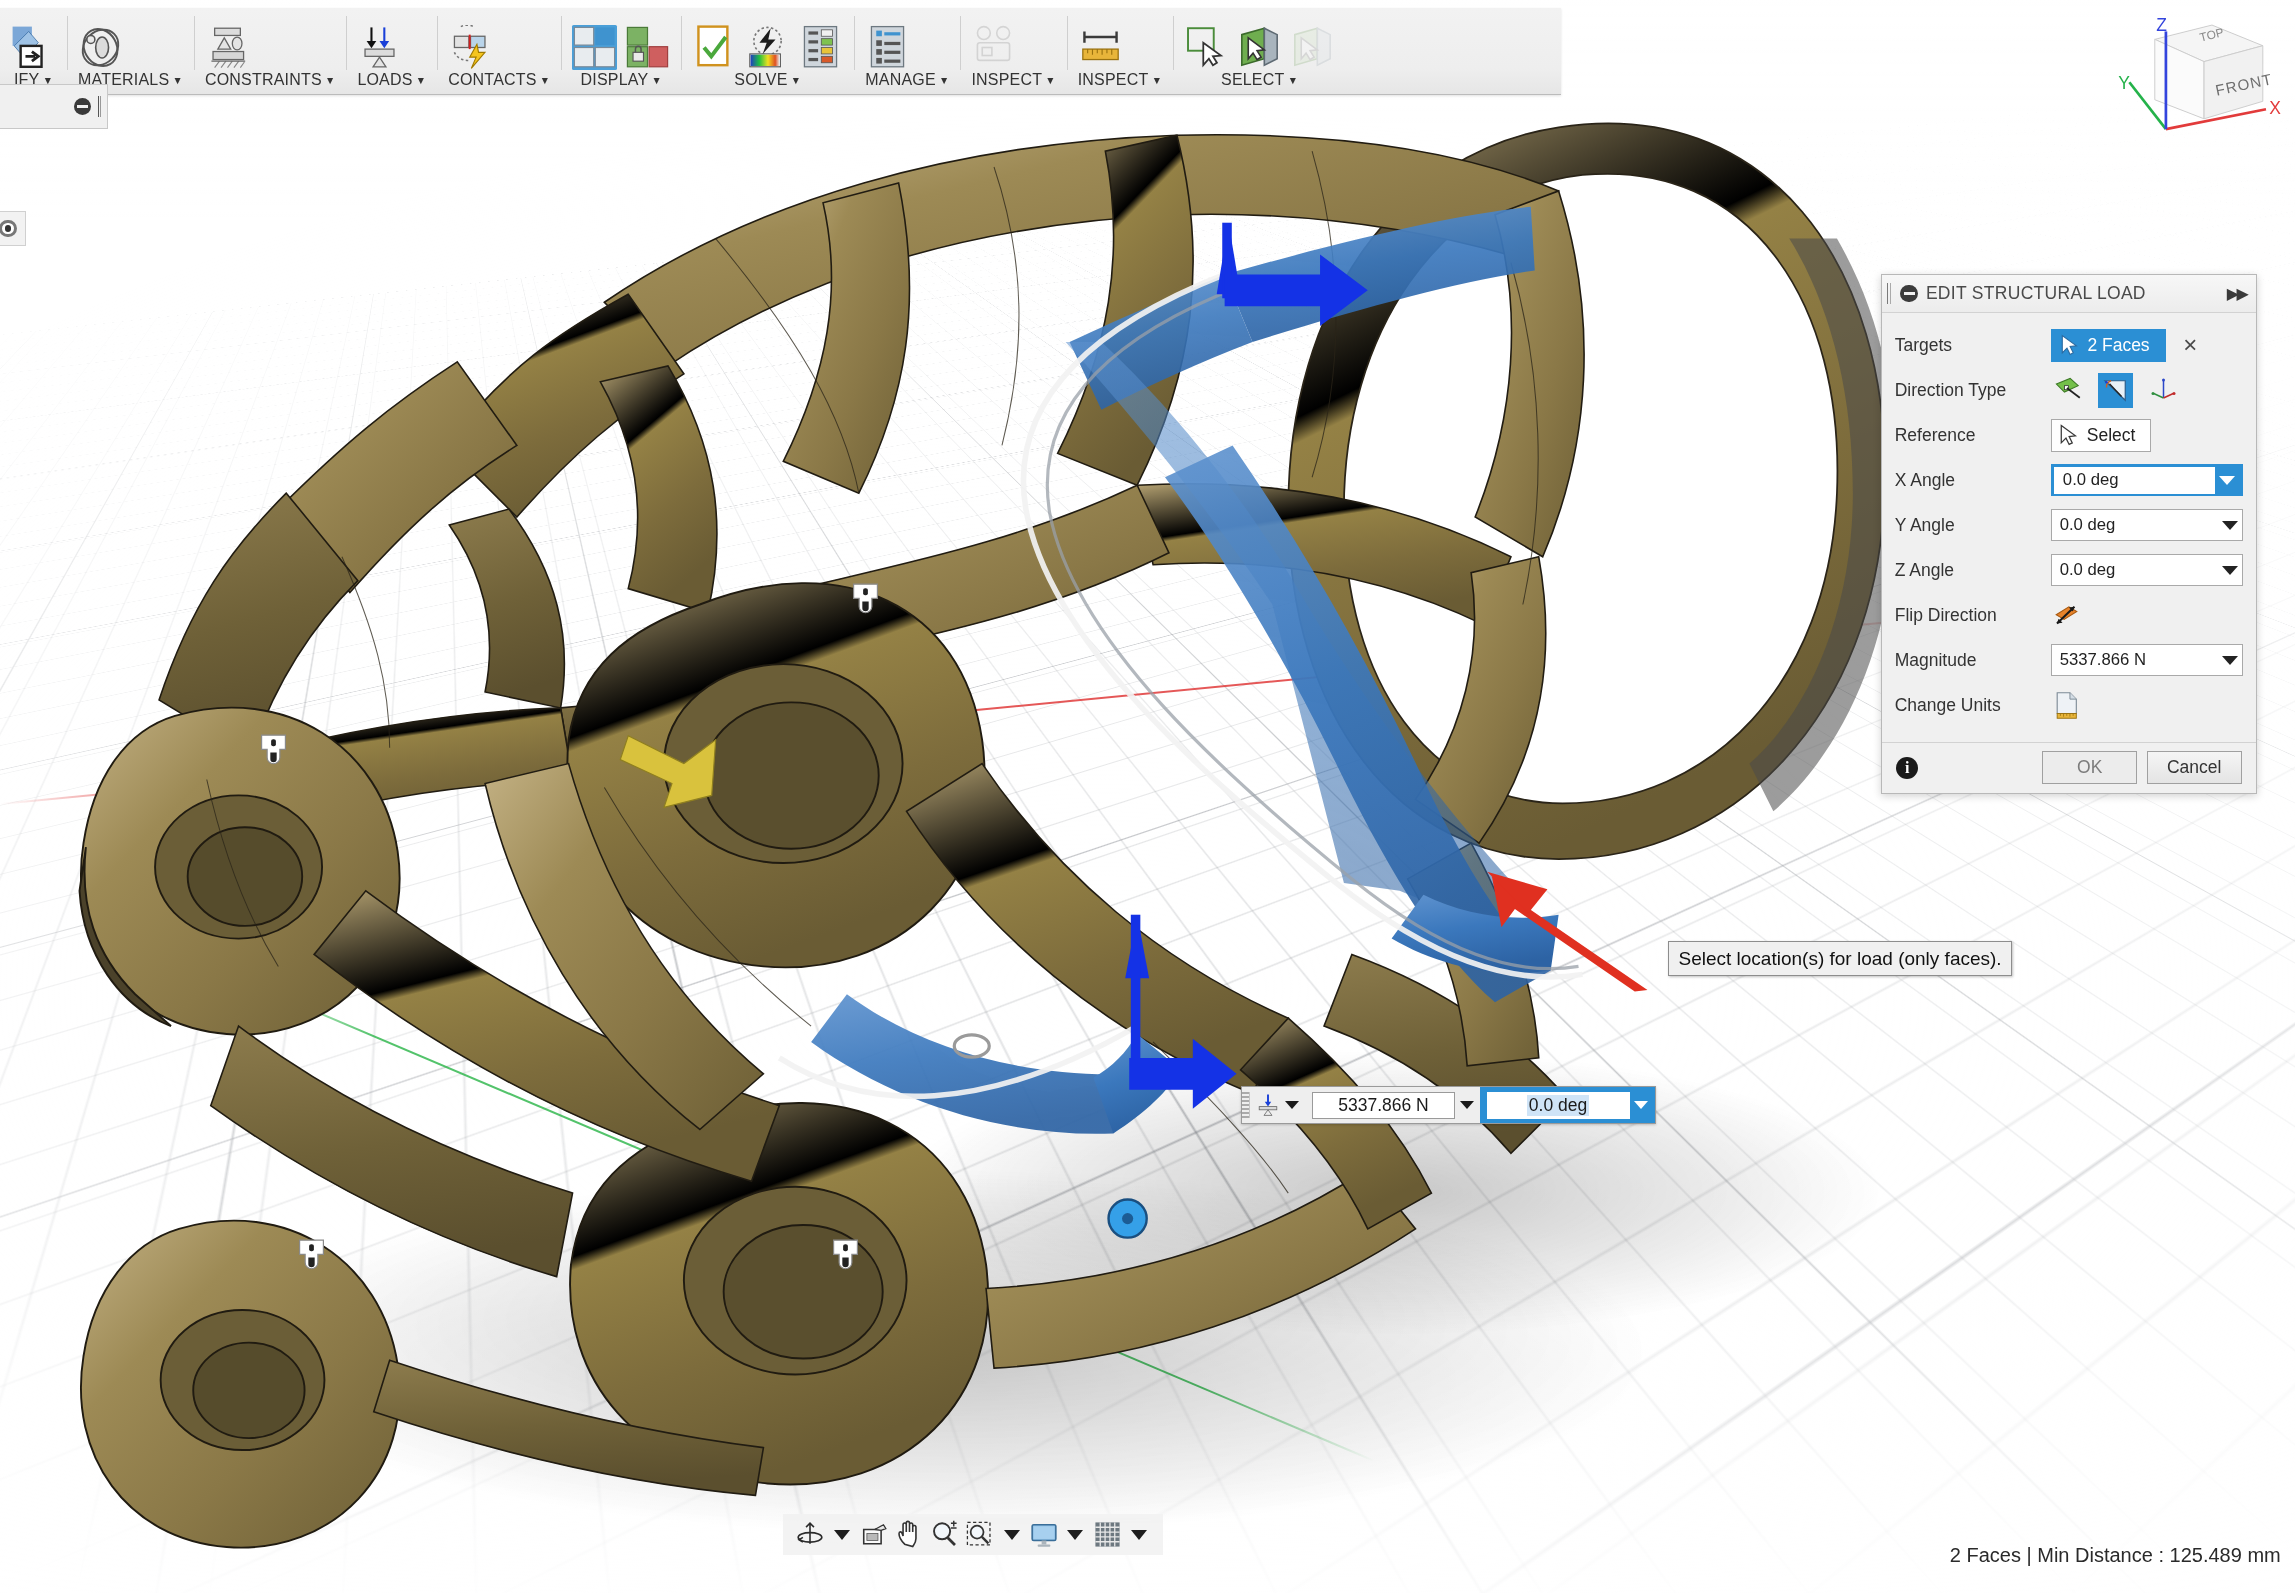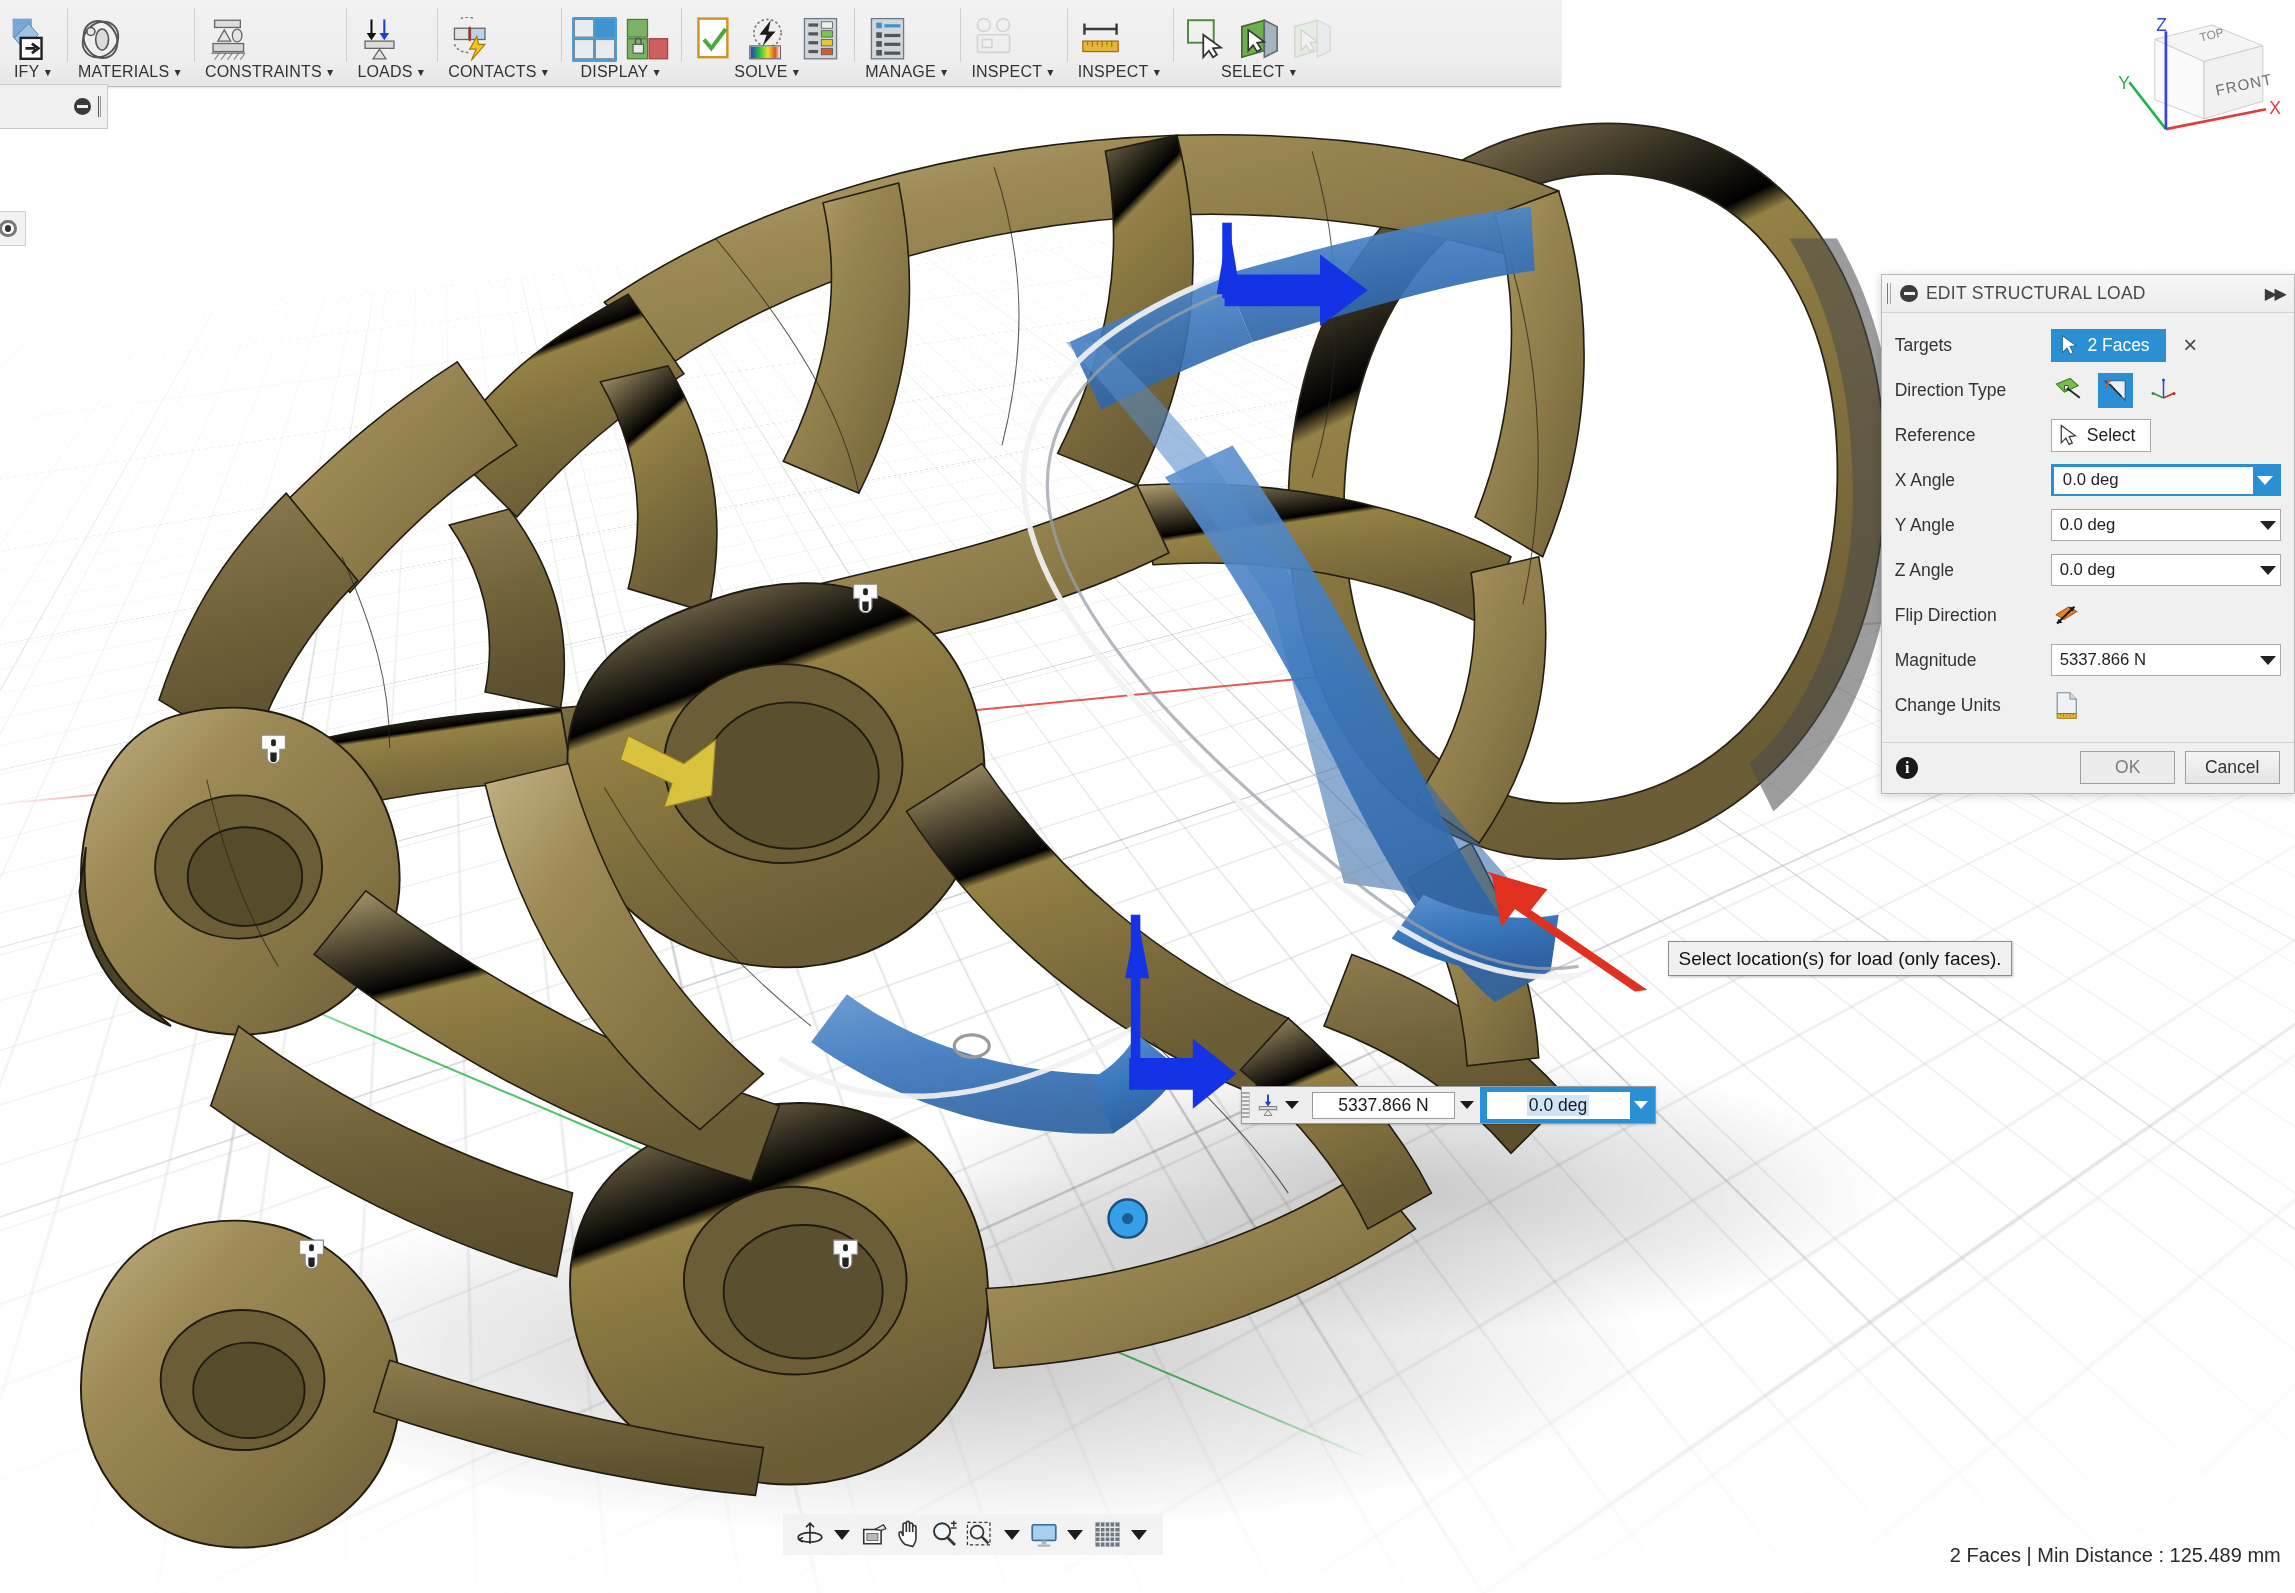--- a/index.html
+++ b/index.html
@@ -40,21 +40,21 @@
   }
   .axis-line { position:absolute; height:1.6px; transform-origin: 0 50%; pointer-events:none; }
   #axis-x { left: 0px;  top: 803px; width: 1949px; background: linear-gradient(to right, rgba(224,58,58,0) 0%, rgba(224,58,58,.85) 10%, rgba(224,58,58,.85) 88%, rgba(224,58,58,0) 100%); transform: rotate(-5.5deg); }
   #axis-y { left: 239px; top: 978px; width: 1233px; background: linear-gradient(to right, rgba(40,180,70,0) 0%, rgba(40,180,70,.8) 12%, rgba(40,180,70,.8) 85%, rgba(40,180,70,0) 100%); transform: rotate(23deg); }
 
   
   #model { position: absolute; left: 0; top: 0; width: 2295px; height: 1594px; }
 
   
   #ribbon {
-    position: absolute; left: 0; top: 0;
+    position: absolute; left: 0; top: 8px;
     width: 1561px; height: 87px;
     background: linear-gradient(to bottom, #f2f2f2 0%, #eeeeee 70%, #e6e6e6 100%);
     border-bottom: 0.8px solid #bbb;
     display: flex; align-items: stretch;
     box-shadow: 0 0.8px 2.4px rgba(0,0,0,.12);
   }
   .rib-group { display: flex; flex-direction: column; justify-content: flex-end;
                padding: 0 11px; position: relative; }
   .rib-group + .rib-group::before {
     content:""; position:absolute; left:0; top:8px; bottom:24px; width:0.8px; background:#cfcfcf;
@@ -85,21 +85,21 @@
   #nav-dot {
     position:absolute; left:-9.5px; top: 211px; width: 35px; height: 35px;
     background:#f2f2f2; border:0.8px solid #d0d0d0;
     display:flex; align-items:center; justify-content:center;
   }
   #nav-dot .d { width:17.5px;height:17.5px;border-radius:50%;background:#fff;border:3.2px solid #777; position:relative;}
   #nav-dot .d::after{content:"";position:absolute;inset:2.4px;border-radius:50%;background:#333;}
 
   
   #dialog {
-    position:absolute; left: 1881px; top: 274px; width: 414px;
+    position:absolute; left: 1881px; top: 274px; width: 376px;
     background:#f0f0f0;
     border:0.8px solid #b8b8b8;
     box-shadow: 0 1.6px 8px rgba(0,0,0,.18);
     font-size: 17.5px; color:#2b2b2b;
   }
   #dialog-title {
     height: 38px; display:flex; align-items:center; gap:8px;
     padding: 0 9.5px 0 4.8px;
     background: linear-gradient(to bottom,#f7f7f7,#ececec);
     border-bottom:0.8px solid #d2d2d2;

